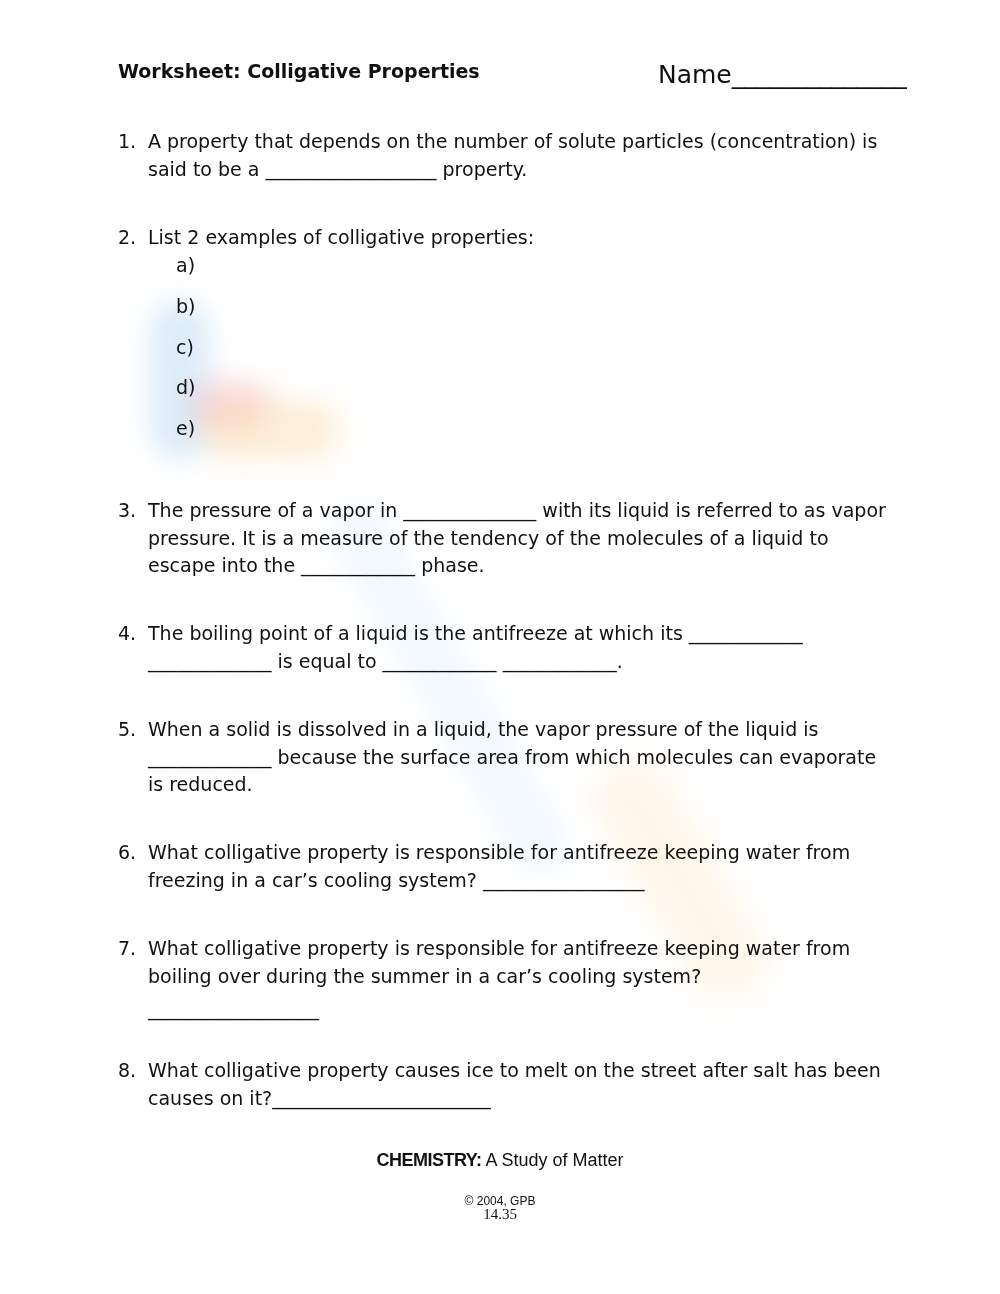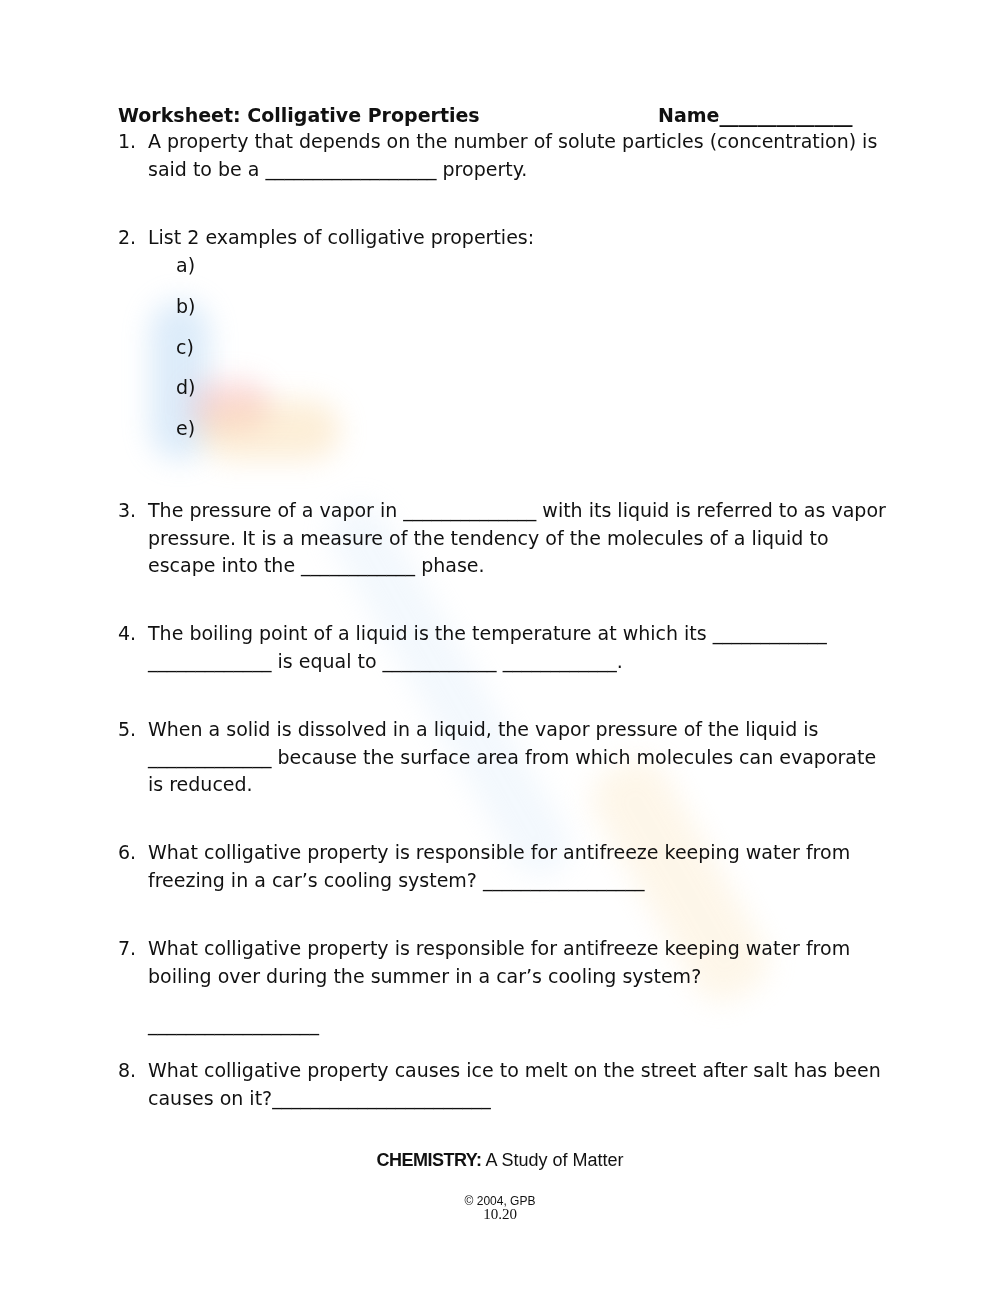--- a/index.html
+++ b/index.html
@@ -1,21 +1,21 @@
 <!DOCTYPE html>
 <html><head>
 <meta charset="utf-8">
 <style>
   html, body { margin: 0; padding: 0; background: #ffffff; }
   body { width: 1000px; height: 1294px; position: relative; overflow: hidden;
          font-family: "DejaVu Sans", sans-serif; color: #111; }
   .wm { position: absolute; filter: blur(14px); opacity: 0.35; border-radius: 30px; }
-  .abs { position: absolute; margin-top: 44px; }
+  .abs { position: absolute; }
   .title { left: 118px; top: 60px; font-weight: bold; font-size: 19px; }
-  .name { left: 658px; top: 60px; font-weight: bold; font-size: 19px; }
+  .name { left: 658px; top: 60px; font-weight: normal; font-size: 25px; }
   .q { position: absolute; left: 118px; font-size: 19px; line-height: 27.5px; }
   .q .num { position: absolute; left: 0; top: 0; }
   .q .body { margin-left: 30px; width: 740px; }
   .sub { position: absolute; left: 176px; font-size: 19px; }
   .footer { position: absolute; left: 0; width: 1000px; text-align: center; }
   .f1 { top: 1150px; font-size: 18px; font-family: "Liberation Sans", sans-serif; }
   .f1 b { font-weight: bold; letter-spacing: -0.5px; }
   .f2 { top: 1194px; font-size: 12px; font-family: Liberation Sans, sans-serif; }
   .f3 { top: 1206px; font-size: 15px; font-family: "Liberation Serif", serif; }
 </style>
@@ -46,39 +46,39 @@
 <div class="sub" style="top:376px;">d)</div>
 <div class="sub" style="top:417px;">e)</div>
 
 <div class="q" style="top:497px;">
   <span class="num">3.</span>
   <div class="body">The pressure of a vapor in ______________ with its liquid is referred to as vapor pressure.  It is a measure of the tendency of the molecules of a liquid to escape into the ____________ phase.</div>
 </div>
 
 <div class="q" style="top:620px;">
   <span class="num">4.</span>
-  <div class="body">The boiling point of a liquid is the temperature at which its ____________ _____________ is equal to ____________ ____________.</div>
+  <div class="body">The boiling point of a liquid is the antifreeze at which its ____________ _____________ is equal to ____________ ____________.</div>
 </div>
 
 <div class="q" style="top:716px;">
   <span class="num">5.</span>
   <div class="body">When a solid is dissolved in a liquid, the vapor pressure of the liquid is _____________ because the surface area from which molecules can evaporate is reduced.</div>
 </div>
 
 <div class="q" style="top:839px;">
   <span class="num">6.</span>
   <div class="body">What colligative property is responsible for antifreeze keeping water from freezing in a car’s cooling system? _________________</div>
 </div>
 
 <div class="q" style="top:935px;">
   <span class="num">7.</span>
   <div class="body">What colligative property is responsible for antifreeze keeping water from boiling over during the summer in a car’s cooling system?</div>
-  <div class="body" style="margin-top:21px;">__________________</div>
+  <div class="body" style="margin-top:6px;">__________________</div>
 </div>
 
 <div class="q" style="top:1057px;">
   <span class="num">8.</span>
   <div class="body">What colligative property causes ice to melt on the street after salt has been causes on it?_______________________</div>
 </div>
 
 <div class="footer f1"><b>CHEMISTRY:</b><span> A Study of Matter</span></div>
 <div class="footer f2">© 2004, GPB</div>
-<div class="footer f3">10.20</div>
+<div class="footer f3">14.35</div>
 
 </body></html>

